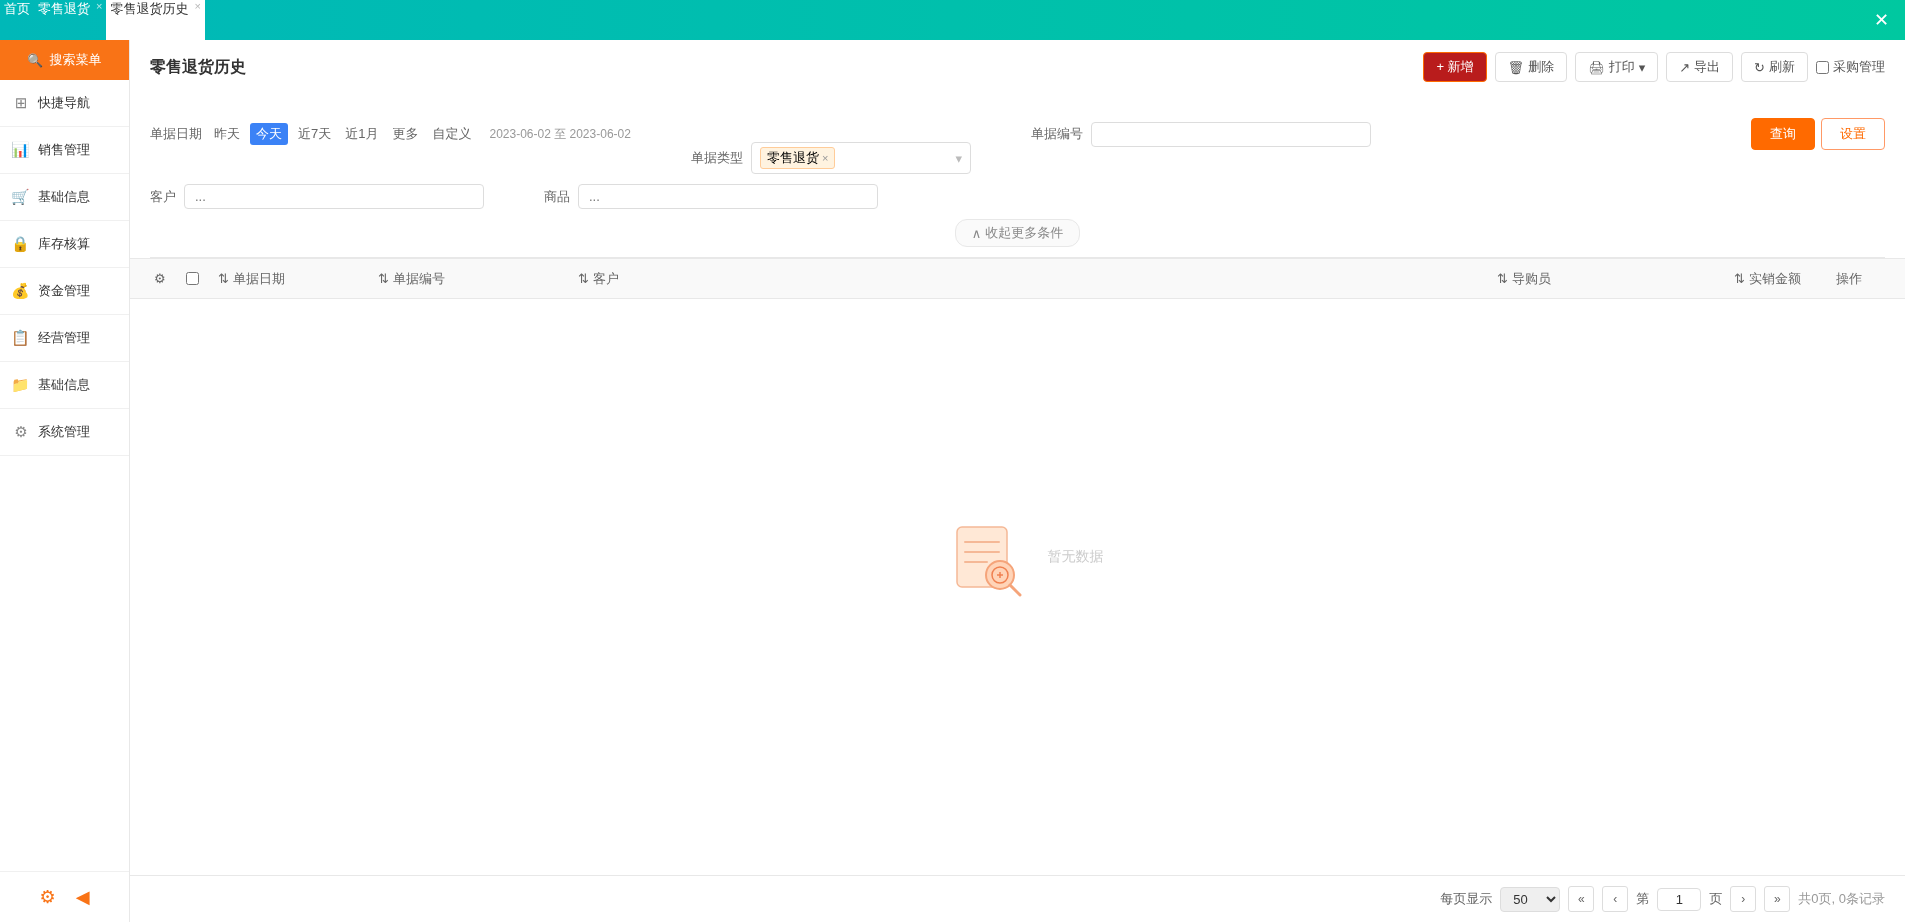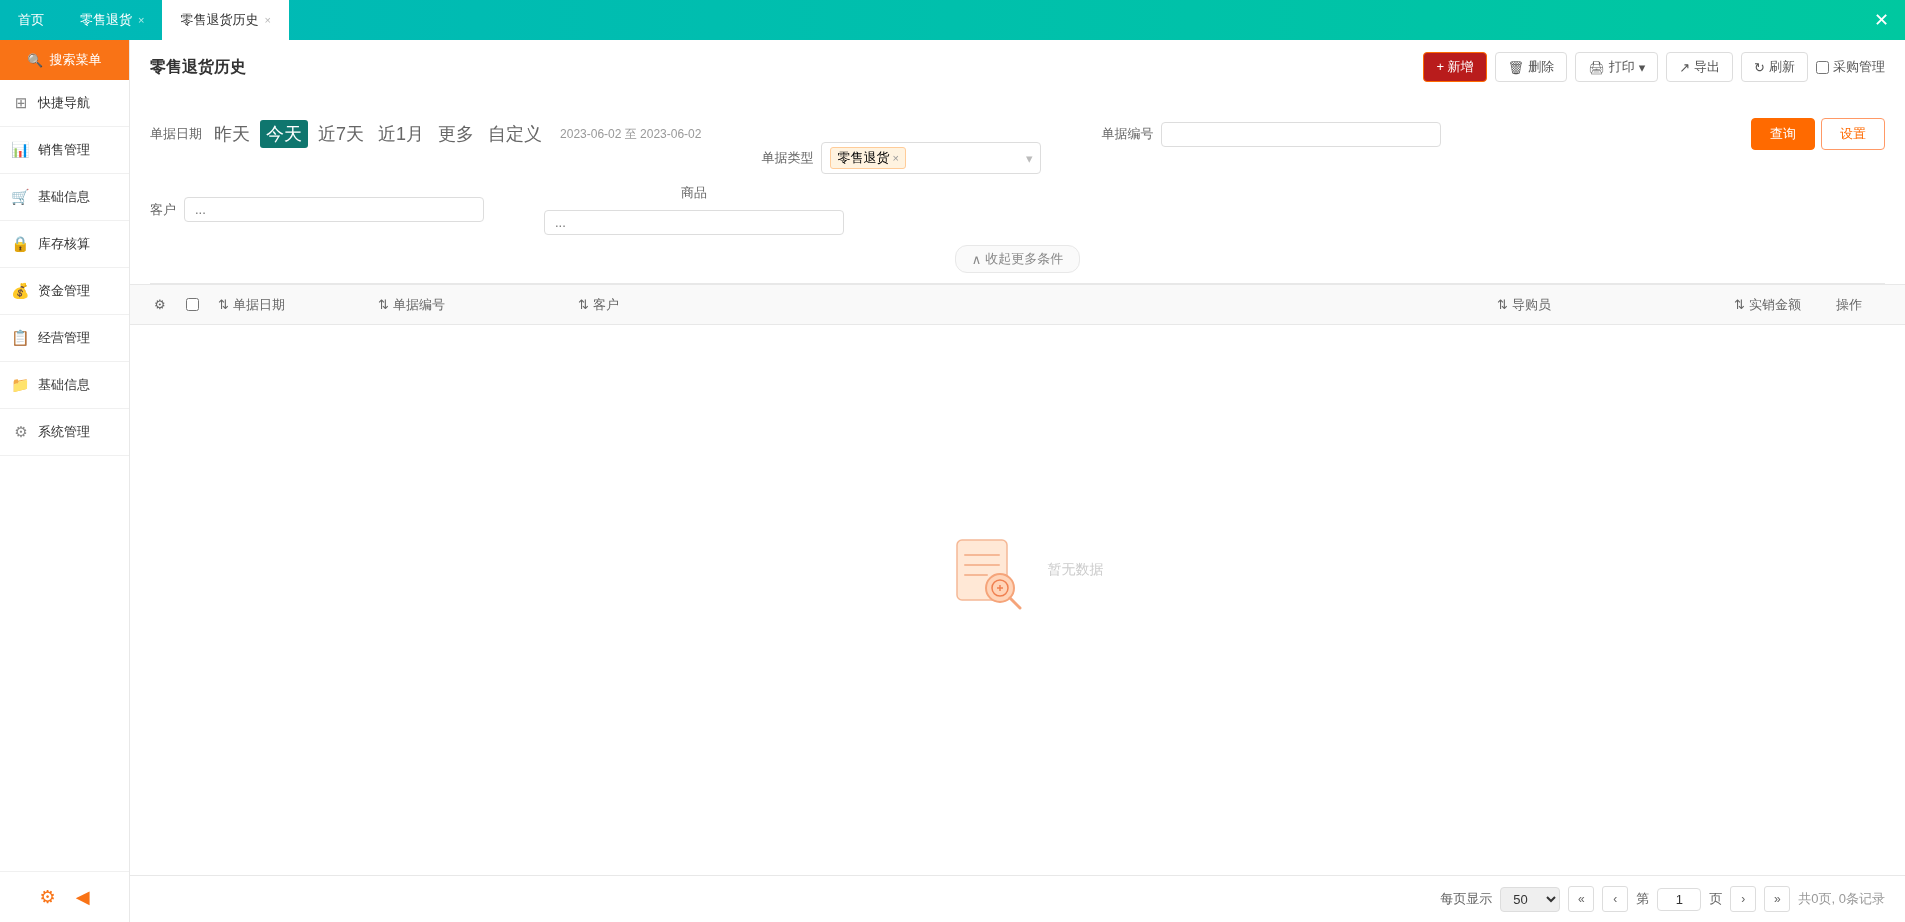--- a/index.html
+++ b/index.html
@@ -16,22 +16,22 @@
       flex-shrink: 0;
     }
     .topbar-tabs {
       display: flex;
       align-items: stretch;
       height: 100%;
       flex: 1;
     }
     .topbar-tab {
       display: flex;
-      align-items: center;
-      padding: 0 18px;
+      align-items: flex-start;
+      padding: 0 4px;
       height: 100%;
       cursor: pointer;
       font-size: 13px;
       color: white;
       gap: 6px;
       position: relative;
       white-space: nowrap;
     }
     .topbar-tab.active {
       background: white;
@@ -201,24 +201,24 @@
     }
     .filter-date-options {
       display: flex;
       align-items: center;
       gap: 6px;
     }
     .date-option {
       color: #666;
       cursor: pointer;
       padding: 2px 4px;
-      font-size: 18px;
+      font-size: 13px;
     }
     .date-option.active {
-      background: #0f766e;
+      background: #3b82f6;
       color: white;
       border-radius: 3px;
       padding: 2px 6px;
     }
     .date-range-text {
       color: #999;
       font-size: 12px;
       margin-left: 6px;
     }
     .filter-input {
@@ -518,21 +518,21 @@
           </div>
         </div>
 
         <div class="filter-row">
 
           <div style="display:flex;align-items:center;gap:8px;">
             <span class="filter-label">客户</span>
             <input class="filter-input" type="text" style="min-width: 300px;" placeholder="...">
           </div>
 
-          <div style="display:flex;align-items:center;gap:8px;margin-left:40px;flex-direction:column;">
+          <div style="display:flex;align-items:center;gap:8px;margin-left:40px;">
             <span class="filter-label">商品</span>
             <input class="filter-input" type="text" style="min-width: 300px;" placeholder="...">
           </div>
         </div>
 
         <div class="collapse-row">
           <button class="collapse-btn">
             <span>∧</span>
             <span>收起更多条件</span>
           </button>

